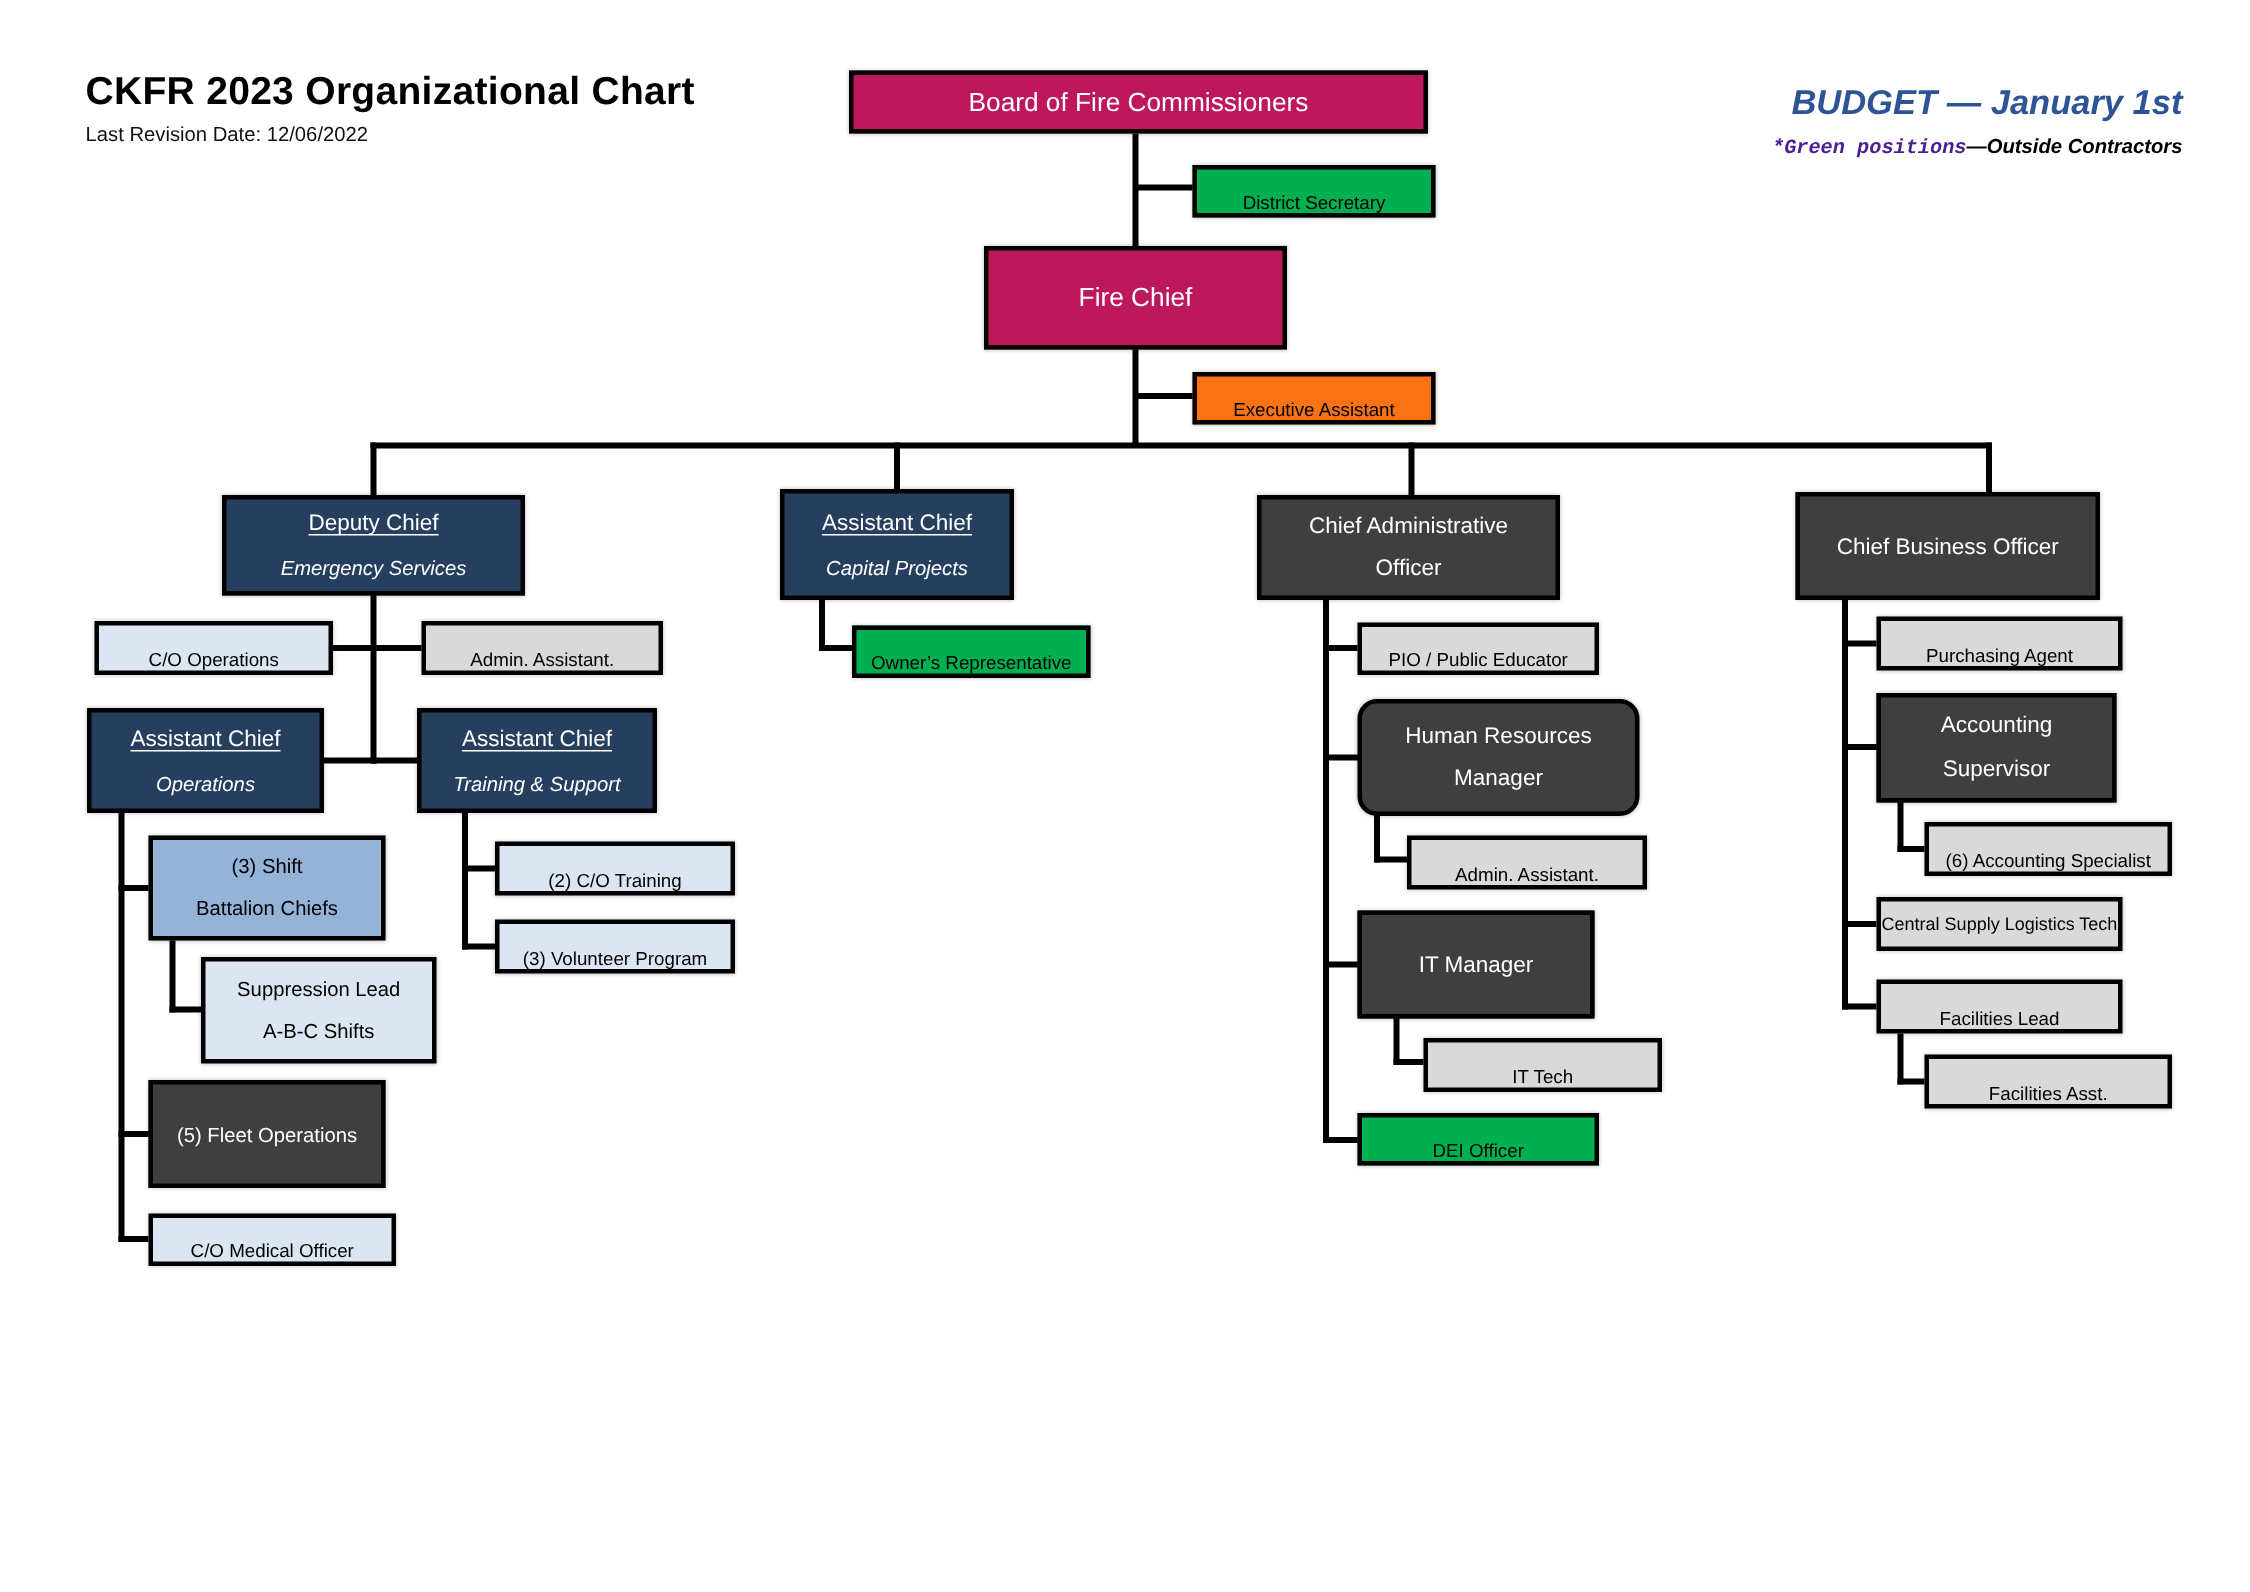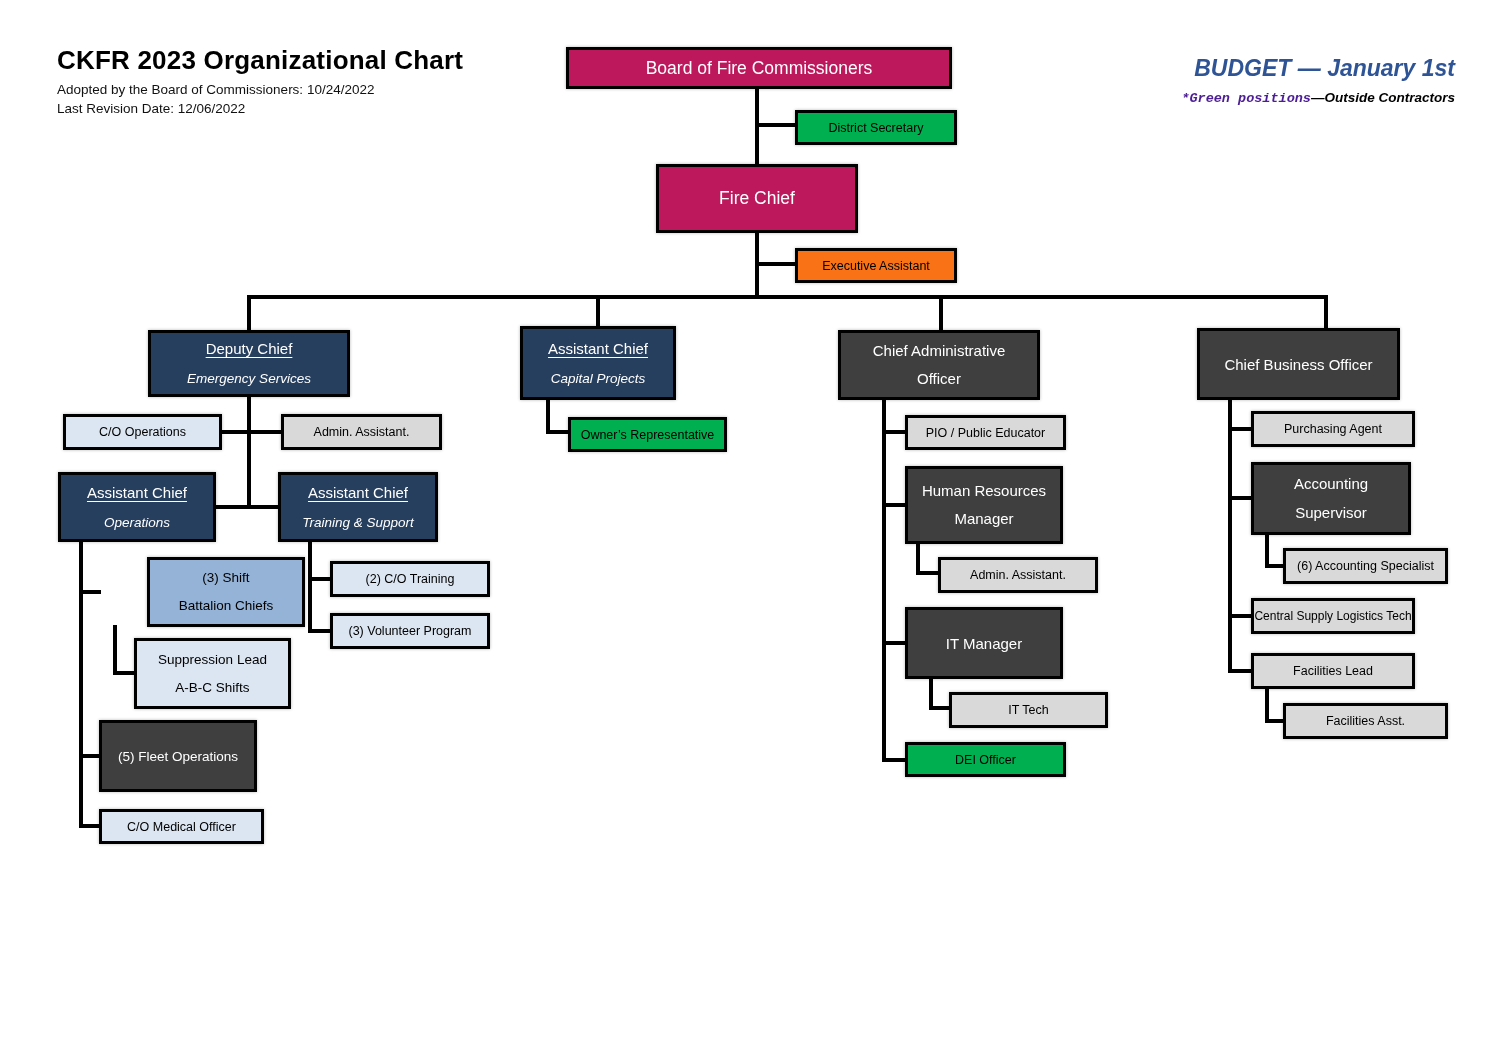--- a/index.html
+++ b/index.html
@@ -25,41 +25,40 @@
     display:flex;flex-direction:column;align-items:center;justify-content:center;
     text-align:center;box-shadow:0 0 3px rgba(0,0,0,.28);
   }
   .node span{display:block;}
   .red{background:#be185d;color:#fff;}
   .navy{background:#273F5E;color:#fff;}
   .dkgray{background:#3F3F3F;color:#fff;}
   .green{background:#00B050;color:#000;}
   .pink{background:#f97316;color:#000;}
   .ltblue{background:#DCE6F2;color:#000;}
-  .medblue{background:#95B3D7;color:#000;margin-left:48px;}
+  .medblue{background:#95B3D7;color:#000;}
   .ltgray{background:#D9D9D9;color:#000;}
   .f17{font-size:17.5px;}
   .f15{font-size:15px;}
   .f13{font-size:13.5px;}
-  .f12{font-size:12.5px;}
+  .f12{font-size:12.5px;justify-content:flex-end;}
   .f11{font-size:12px;}
   .lh2{line-height:2.05;}
   .lh19{line-height:1.9;}
   .u{text-decoration:underline;text-underline-offset:3px;}
   .it{font-style:italic;}
 </style>
 </head>
 <body>
 
 <div id="canvas">
 
   <div class="hdr">
     <div class="title">CKFR 2023 Organizational Chart</div>
     <div class="sub">
-      <div>Adopted by the Board of Commissioners: 10/24/2022</div>
       <div>Last Revision Date: 12/06/2022</div>
     </div>
   </div>
 
   <div class="legend">
     <div class="budget">BUDGET — January 1st</div>
     <div class="note">
       <span class="g">*Green positions</span><span class="b">—Outside Contractors</span>
     </div>
   </div>
@@ -198,21 +197,21 @@
 
   <div class="node dkgray f15 lh19" style="left:838px;top:330px;width:202px;height:70px;">
     <span>Chief Administrative</span>
     <span>Officer</span>
   </div>
 
   <div class="node ltgray f12" style="left:905px;top:415px;width:161px;height:35px;">
     <span>PIO / Public Educator</span>
   </div>
 
-  <div class="node dkgray f15 lh19" style="left:905px;top:466px;width:158px;height:78px;">
+  <div class="node dkgray f15 lh19" style="left:905px;top:466px;width:188px;height:78px;border-radius:13px;">
     <span>Human Resources</span>
     <span>Manager</span>
   </div>
 
   <div class="node ltgray f12" style="left:938px;top:557px;width:160px;height:36px;">
     <span>Admin. Assistant.</span>
   </div>
 
   <div class="node dkgray f15" style="left:905px;top:607px;width:158px;height:72px;">
     <span>IT Manager</span>

